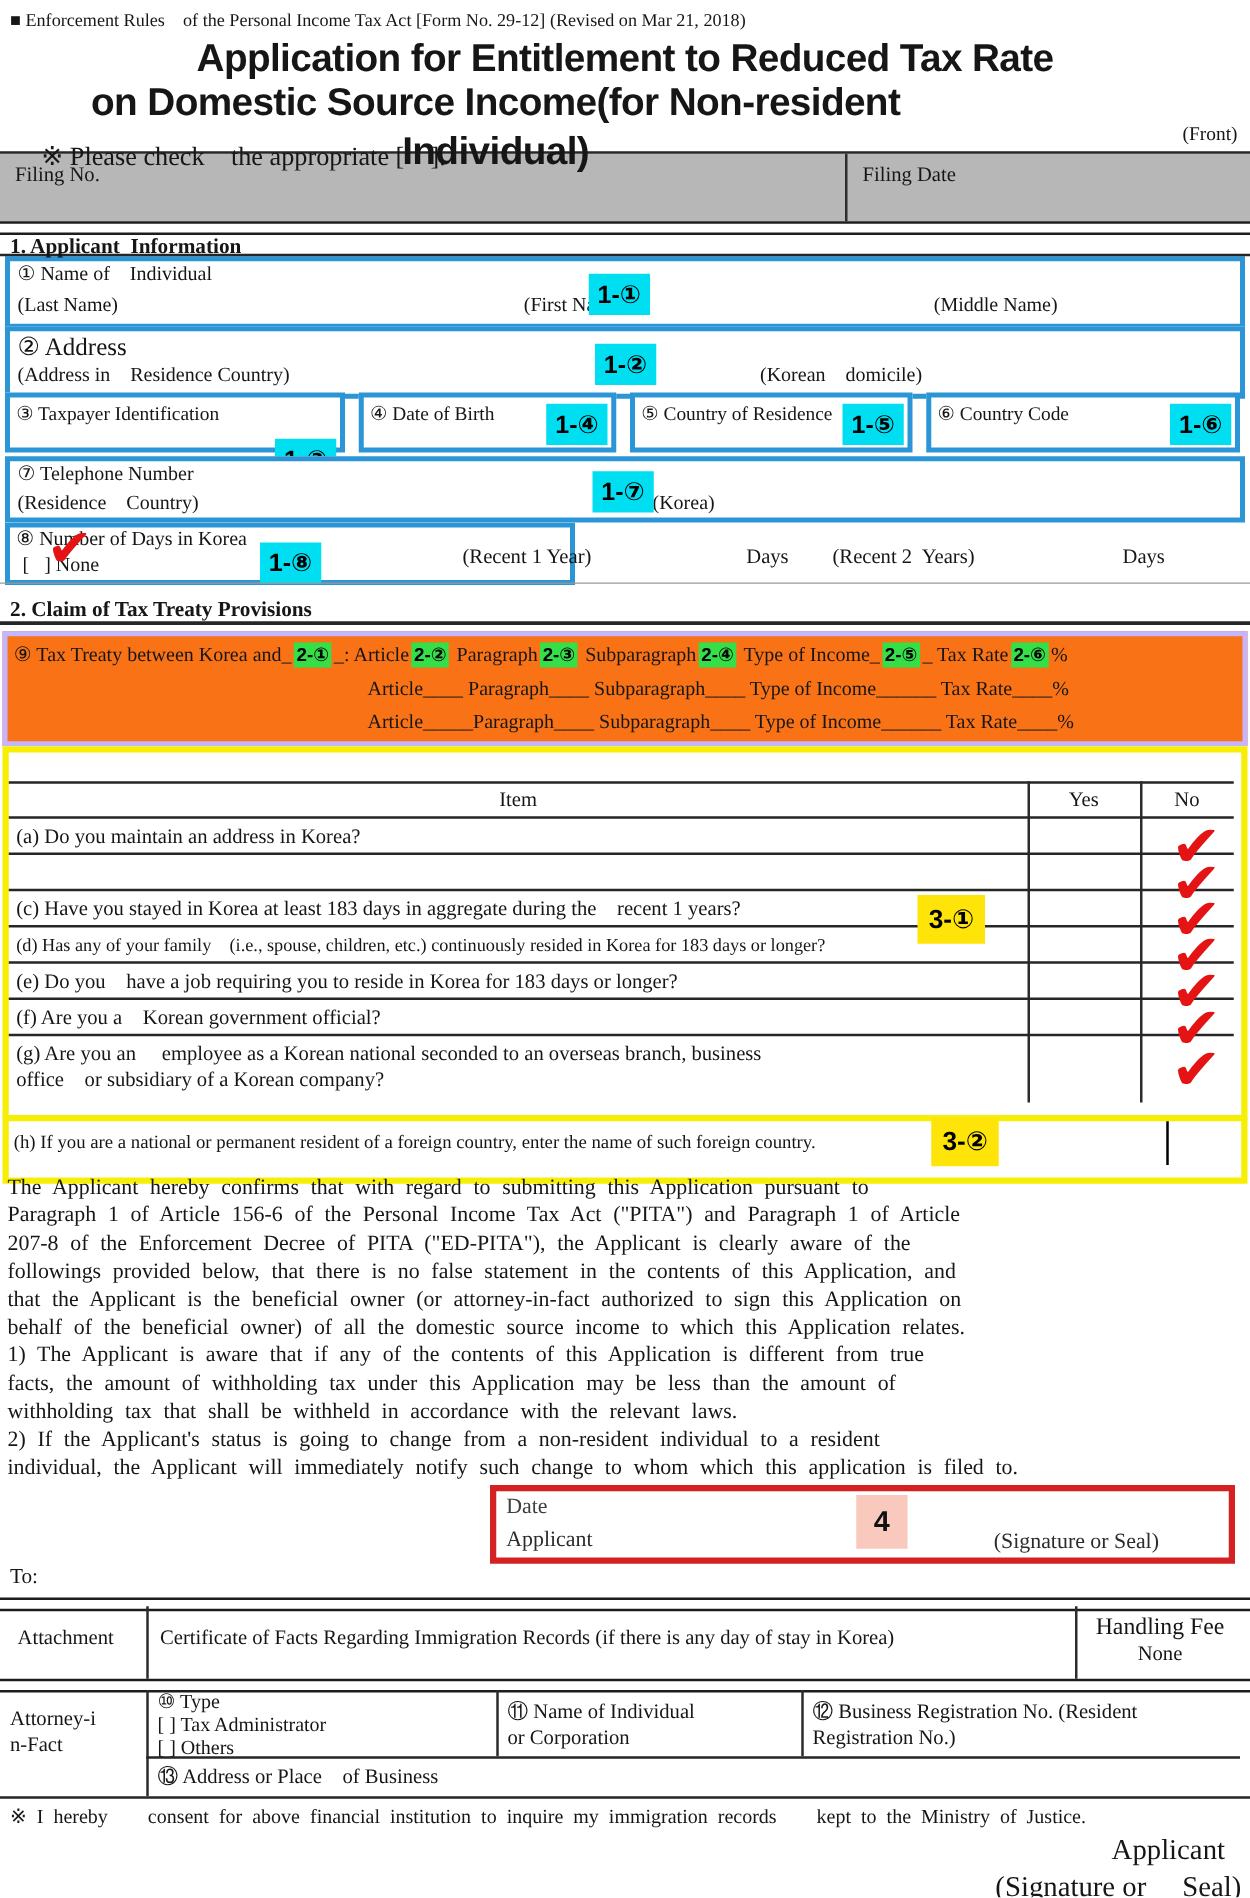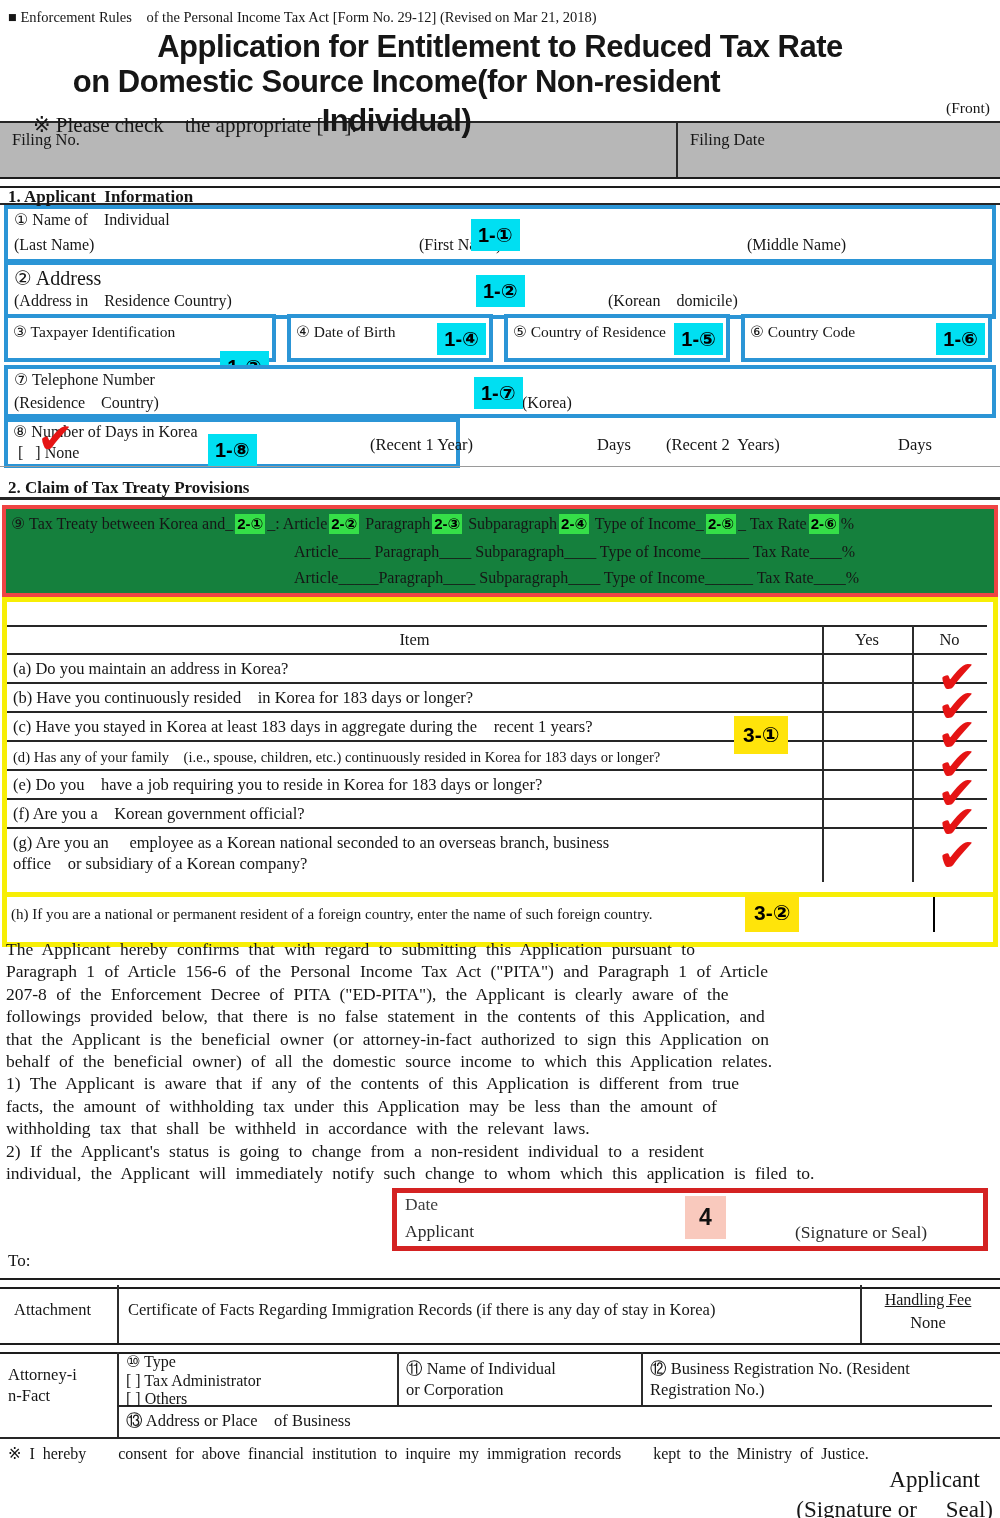--- a/index.html
+++ b/index.html
@@ -7,21 +7,21 @@
         font-family:"Liberation Serif","DejaVu Serif","DejaVu Sans",serif;color:#161616;}
   .t{position:absolute;white-space:pre-wrap;line-height:1.25;z-index:3;}
   .ctr{text-align:center;}
   .bold{font-weight:bold;}
   .sans{font-family:"Liberation Sans","DejaVu Sans",sans-serif;}
   .hline{position:absolute;background:#262626;z-index:2;}
   .grayline{position:absolute;background:#9a9a9a;z-index:2;}
   .vline{position:absolute;background:#2c2c2c;z-index:2;}
   .dbl{position:absolute;left:0;width:1000px;height:7px;border-top:2.5px solid #1d1d1d;border-bottom:2px solid #1d1d1d;z-index:2;}
   .bluebox{position:absolute;border:4px solid #2b95d6;background:#fff;z-index:1;}
-  .greenbox{position:absolute;border:4px solid #ef4444;background:#15803d;z-index:1;}
+  .greenbox{position:absolute;border:4px solid #c4b5fd;background:#f97316;z-index:1;}
   .yellowbox{position:absolute;border:5px solid #f7ee05;background:#fff;z-index:1;}
   .redbox{position:absolute;border:5px solid #d42222;background:#fff;z-index:1;}
   .tag-c{position:absolute;background:#00dff2;color:#000;font:bold 20px "Liberation Sans","DejaVu Sans",sans-serif;
          padding:4px 7px;z-index:7;white-space:nowrap;}
   .tag-g{display:inline-block;background:#35df48;color:#000;font:bold 15px "Liberation Sans","DejaVu Sans",sans-serif;
          padding:1px 2px;margin:0 2px;z-index:7;}
   .tag-y{position:absolute;background:#ffe40a;color:#000;font:bold 21px "Liberation Sans","DejaVu Sans",sans-serif;
          padding:7px 9px;z-index:7;white-space:nowrap;}
   .tag-p{position:absolute;background:#f9c9bd;color:#111;font:bold 23px "Liberation Sans","DejaVu Sans",sans-serif;
          padding:8px 14px;z-index:7;}
@@ -121,21 +121,20 @@
     <div class="vline" style="left:815px;top:23px;width:2px;height:257px;"></div>
     <div class="vline" style="left:905px;top:23px;width:2px;height:257px;"></div>
     <div class="hline" style="left:0;top:51px;width:980px;height:2px;"></div>
     <div class="hline" style="left:0;top:80px;width:980px;height:2px;"></div>
     <div class="hline" style="left:0;top:109px;width:980px;height:2px;"></div>
     <div class="hline" style="left:0;top:138px;width:980px;height:2px;"></div>
     <div class="hline" style="left:0;top:167px;width:980px;height:2px;"></div>
     <div class="hline" style="left:0;top:196px;width:980px;height:2px;"></div>
     <div class="hline" style="left:0;top:225px;width:980px;height:2px;"></div>
     <div class="t" style="left:6px;top:57px;font-size:16.5px;">(a) Do you maintain an address in Korea?</div>
-    <div class="t" style="left:6px;top:86px;font-size:16.5px;">(b) Have you continuously resided    in Korea for 183 days or longer?</div>
     <div class="t" style="left:6px;top:115px;font-size:16.5px;">(c) Have you stayed in Korea at least 183 days in aggregate during the    recent 1 years?</div>
     <div class="t" style="left:6px;top:146px;font-size:14.6px;">(d) Has any of your family    (i.e., spouse, children, etc.) continuously resided in Korea for 183 days or longer?</div>
     <div class="t" style="left:6px;top:173px;font-size:16.5px;">(e) Do you    have a job requiring you to reside in Korea for 183 days or longer?</div>
     <div class="t" style="left:6px;top:202px;font-size:16.5px;">(f) Are you a    Korean government official?</div>
     <div class="t" style="left:6px;top:231px;width:800px;font-size:16.5px;">(g) Are you an     employee as a Korean national seconded to an overseas branch, business
 office    or subsidiary of a Korean company?</div>
     <span class="check" style="left:921px;top:48px;width:58px;text-align:center;font-size:46px;">✔</span>
     <span class="check" style="left:921px;top:77px;width:58px;text-align:center;font-size:46px;">✔</span>
     <span class="check" style="left:921px;top:106px;width:58px;text-align:center;font-size:46px;">✔</span>
     <span class="check" style="left:921px;top:135px;width:58px;text-align:center;font-size:46px;">✔</span>
@@ -171,21 +170,21 @@
     <div class="t" style="left:398px;top:29px;font-size:17.5px;color:#2c2c2c;">(Signature or Seal)</div>
   </div>
 
   <div class="t" style="left:8px;top:1250px;font-size:17px;">To:</div>
   <div class="dbl" style="top:1278px;"></div>
 
   <div class="t" style="left:14px;top:1300px;font-size:16.5px;">Attachment</div>
   <div class="vline" style="left:117px;top:1285px;width:2px;height:58px;"></div>
   <div class="t" style="left:128px;top:1300px;width:725px;font-size:16.5px;">Certificate of Facts Regarding Immigration Records (if there is any day of stay in Korea)</div>
   <div class="vline" style="left:860px;top:1285px;width:2px;height:58px;"></div>
-  <div class="t ctr" style="left:862px;top:1290px;width:132px;font-size:16px;text-decoration:underline;">Handling Fee</div>
+  <div class="t ctr" style="left:862px;top:1290px;width:132px;font-size:19px;">Handling Fee</div>
   <div class="t ctr" style="left:862px;top:1313px;width:132px;font-size:16.5px;">None</div>
   <div class="dbl" style="top:1343px;"></div>
 
   <div class="vline" style="left:117px;top:1352px;width:2px;height:85px;"></div>
   <div class="t" style="left:8px;top:1365px;font-size:16.5px;white-space:pre-line;">Attorney-i
 n-Fact</div>
   <div class="t" style="left:126px;top:1353px;font-size:16px;line-height:18.5px;white-space:pre-line;">⑩ Type
 [   ] Tax Administrator
 [   ] Others</div>
   <div class="vline" style="left:397px;top:1352px;width:2px;height:53px;"></div>

